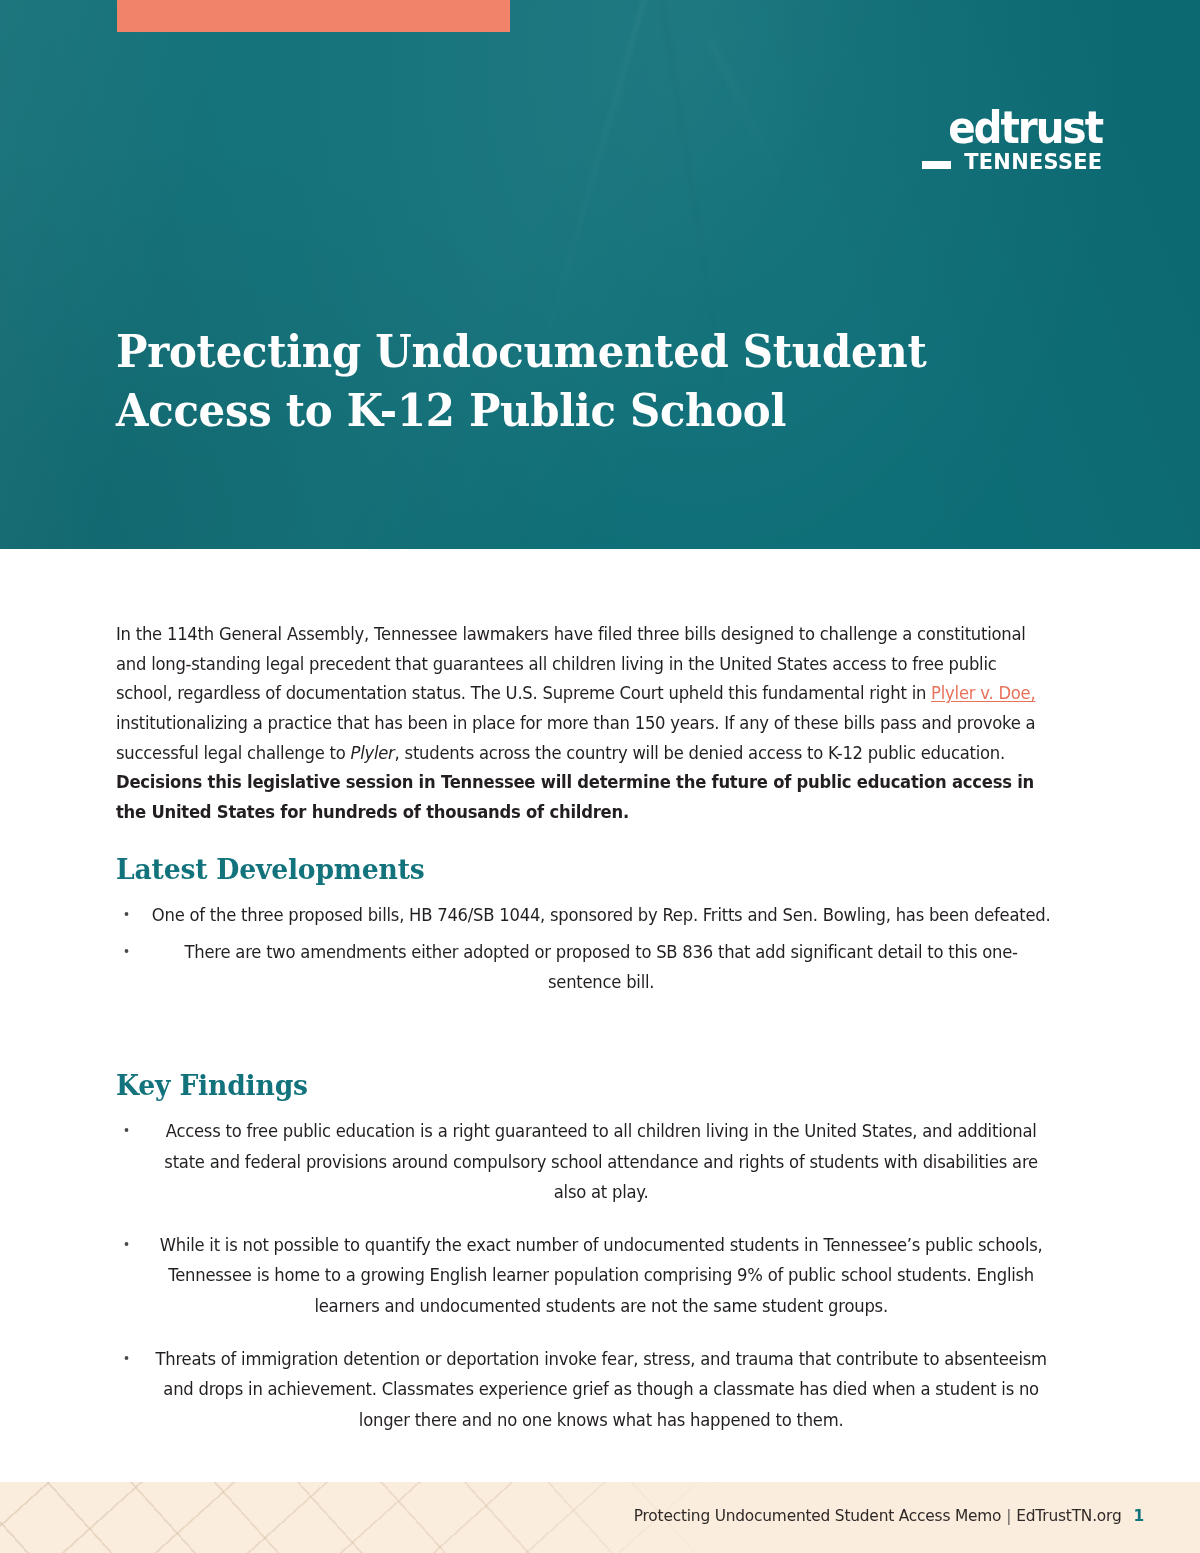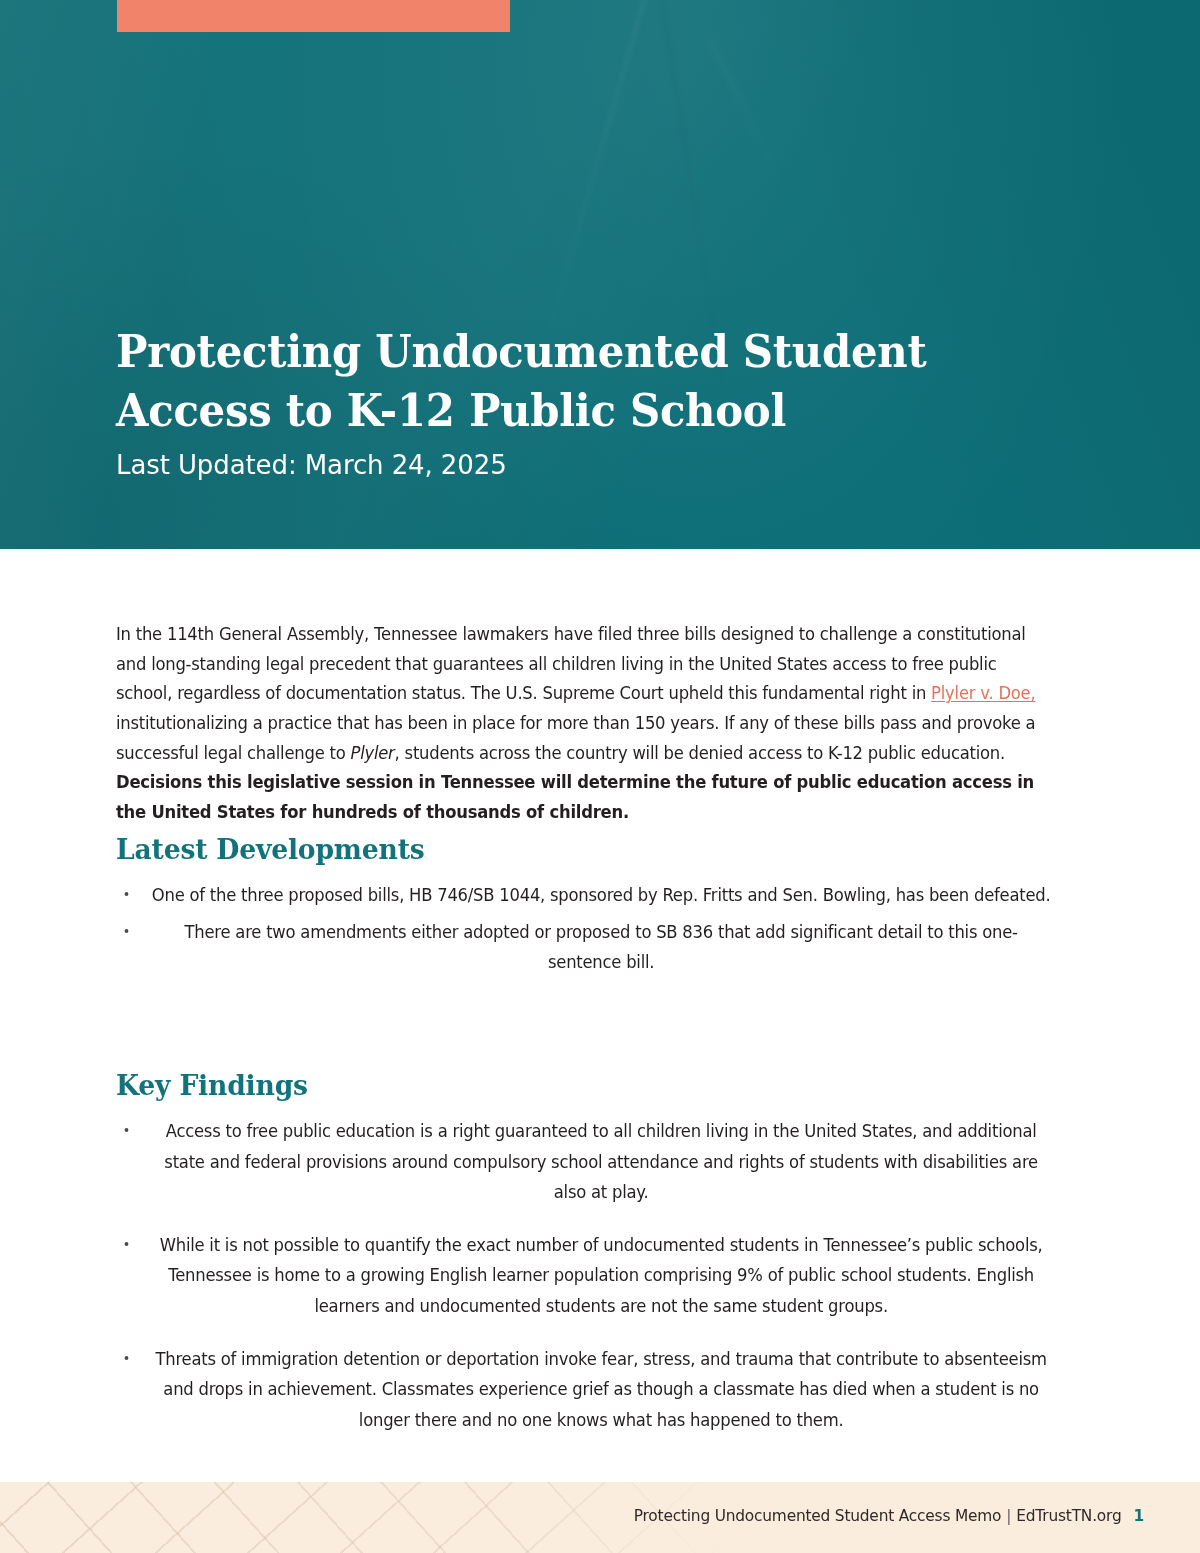--- a/index.html
+++ b/index.html
@@ -209,21 +209,21 @@
     position: absolute;
     left: 9px;
     top: 12px;
     width: 4px;
     height: 4px;
     border-radius: 50%;
     background: #4a4a4a;
   }
   ul.bullets.spaced li { margin-bottom: 22px; }
 
-  #latest-developments { top: 284px; }
+  #latest-developments { top: 304px; }
   #key-findings { top: 520px; }
 
   
   .footer {
     position: absolute;
     left: 0;
     top: 1482px;
     width: 1200px;
     height: 74px;
     background: #faeddd;
@@ -268,23 +268,29 @@
 <body>
 
 <div class="header">
   <div class="header-texture"></div>
   <div class="header-crease crease-1"></div>
   <div class="header-crease crease-2"></div>
   <div class="header-crease crease-3"></div>
 
   <div class="accent-bar"></div>
 
+  <div class="logo">
+    <span class="logo-main">edtrust</span>
+    <div class="logo-rule-row">
+      <span class="logo-rule"></span>
+      <span class="logo-sub">TENNESSEE</span>
+    </div>
+  </div>
 
   <h1 class="doc-title">Protecting Undocumented Student Access to K-12 Public School</h1>
-  <div class="doc-subtitle">Last Updated: March 24, 2025</div>
 </div>
 
 <div class="content">
 
   <p class="intro"><span>In the 114th General Assembly, Tennessee lawmakers have filed three bills designed to challenge a constitutional and long-standing legal precedent that guarantees all children living in the United States access to free public school, regardless of documentation status. The U.S. Supreme Court upheld this fundamental right in </span><a class="doclink" href="#">Plyler v. Doe,</a><span> institutionalizing a practice that has been in place for more than 150 years. If any of these bills pass and provoke a successful legal challenge to </span><span class="ital">Plyler</span><span>, students across the country will be denied access to K-12 public education. </span><span class="bold">Decisions this legislative session in Tennessee will determine the future of public education access in the United States for hundreds of thousands of children.</span></p>
 
   <div class="section" id="latest-developments">
     <h2 class="section-heading">Latest Developments</h2>
     <ul class="bullets">
       <li><span class="dot"></span><span>One of the three proposed bills, HB 746/SB 1044, sponsored by Rep. Fritts and Sen. Bowling, has been defeated.</span></li>

